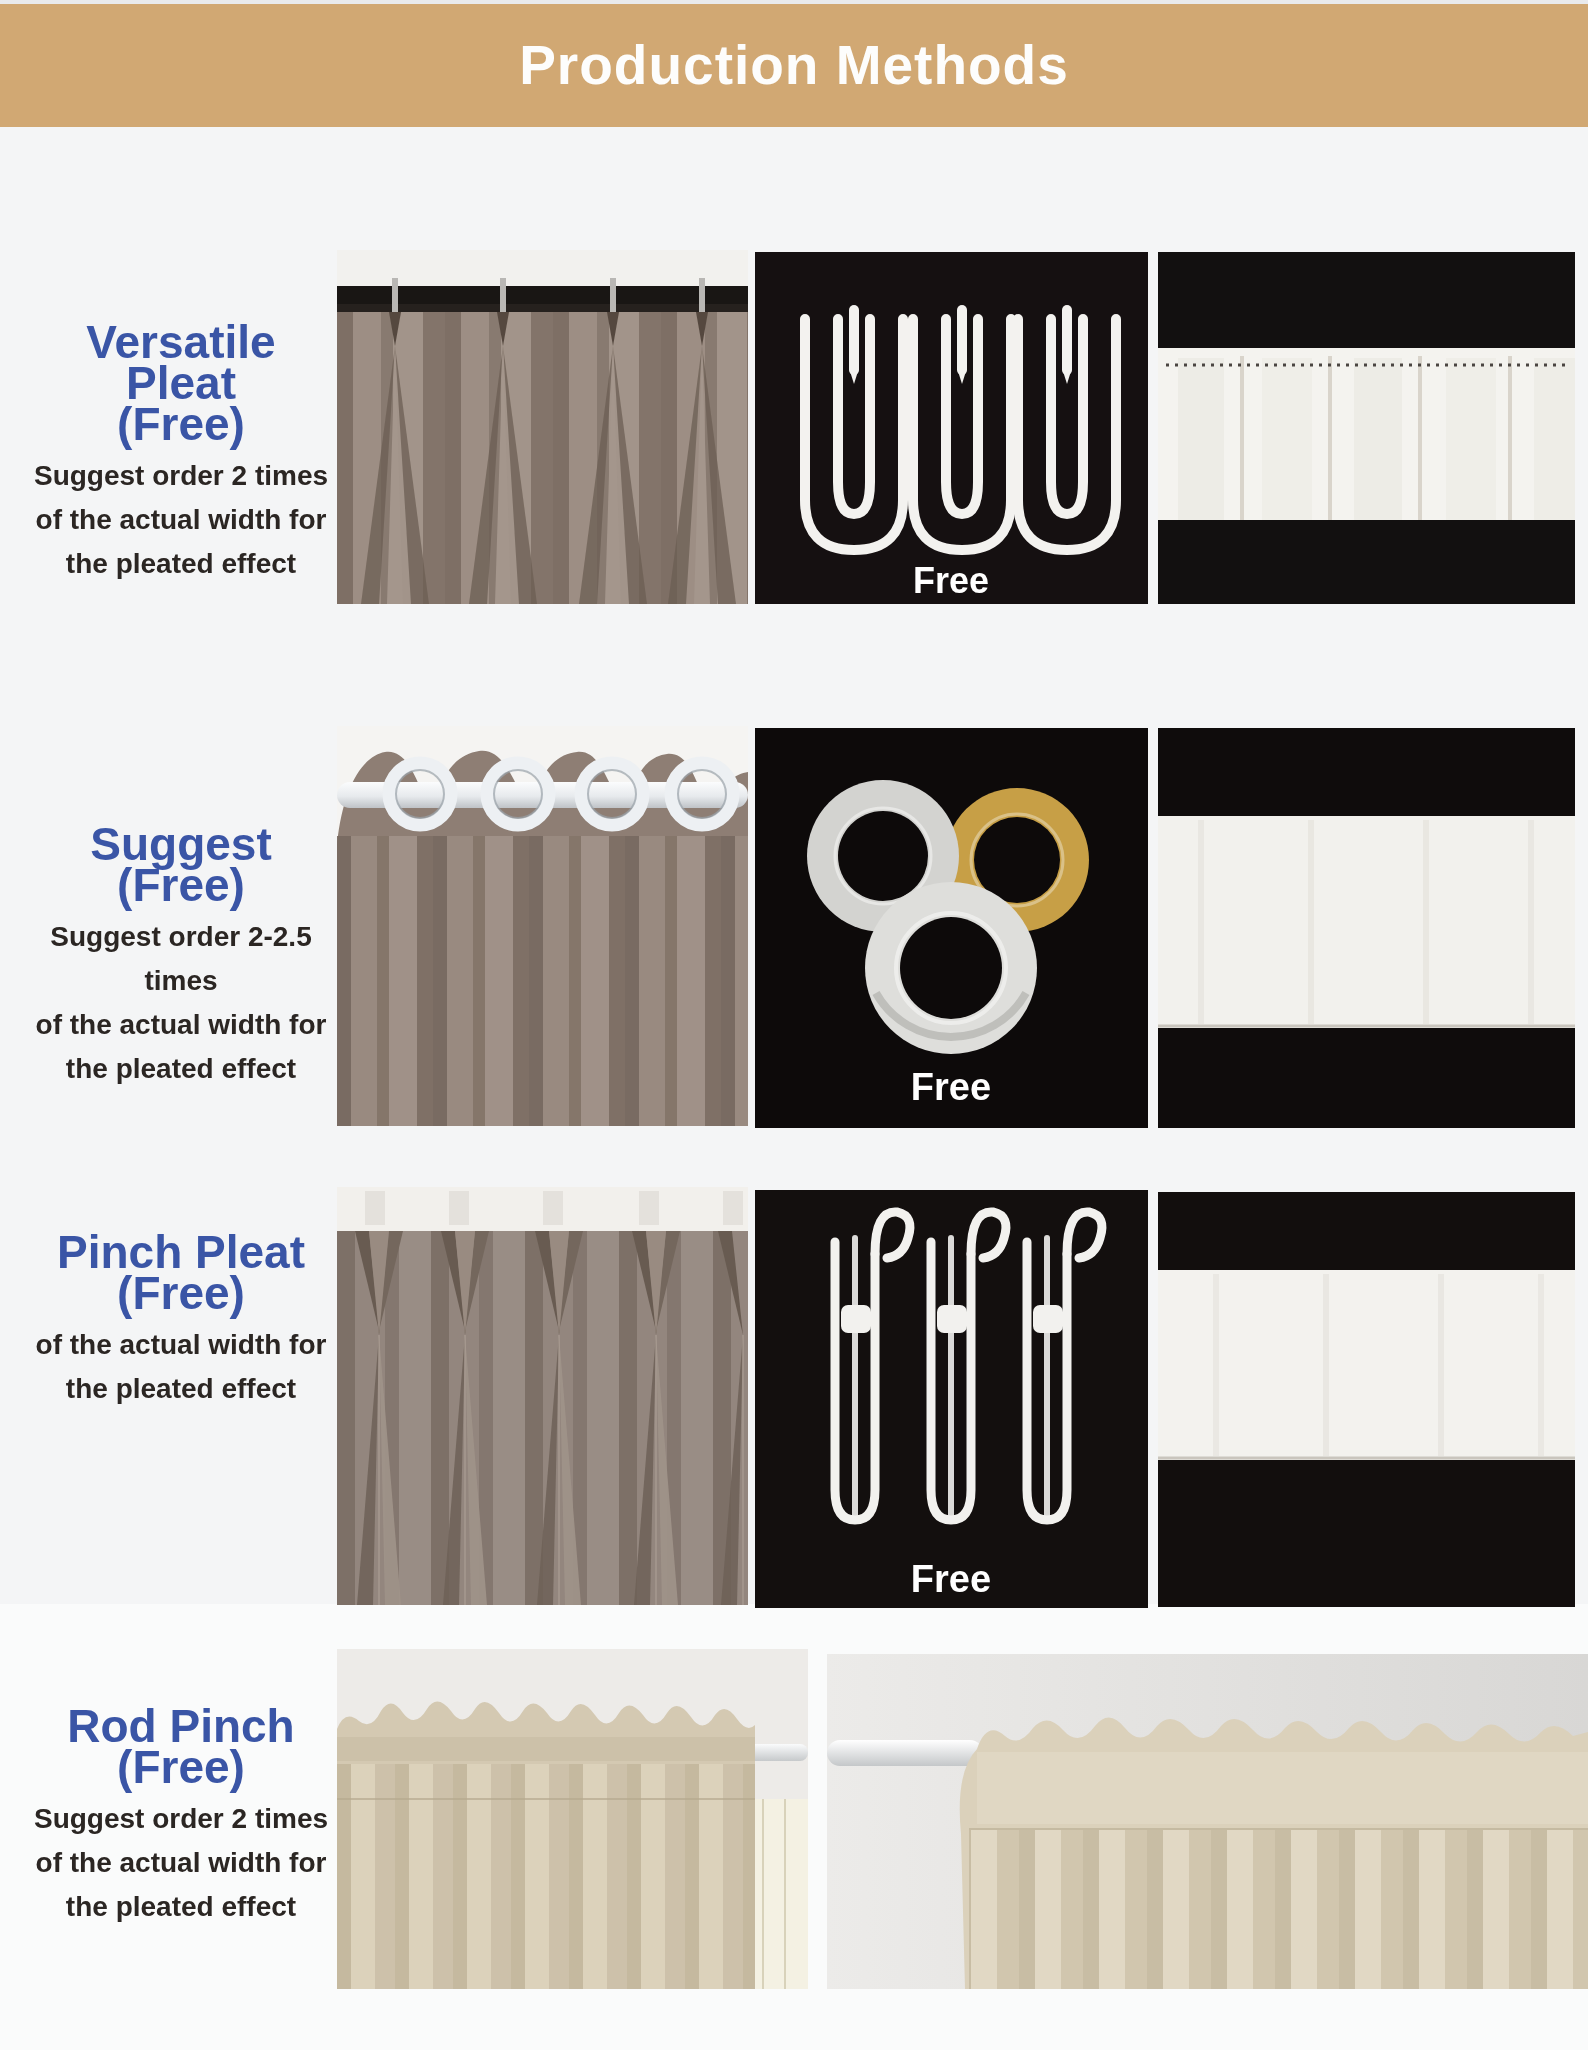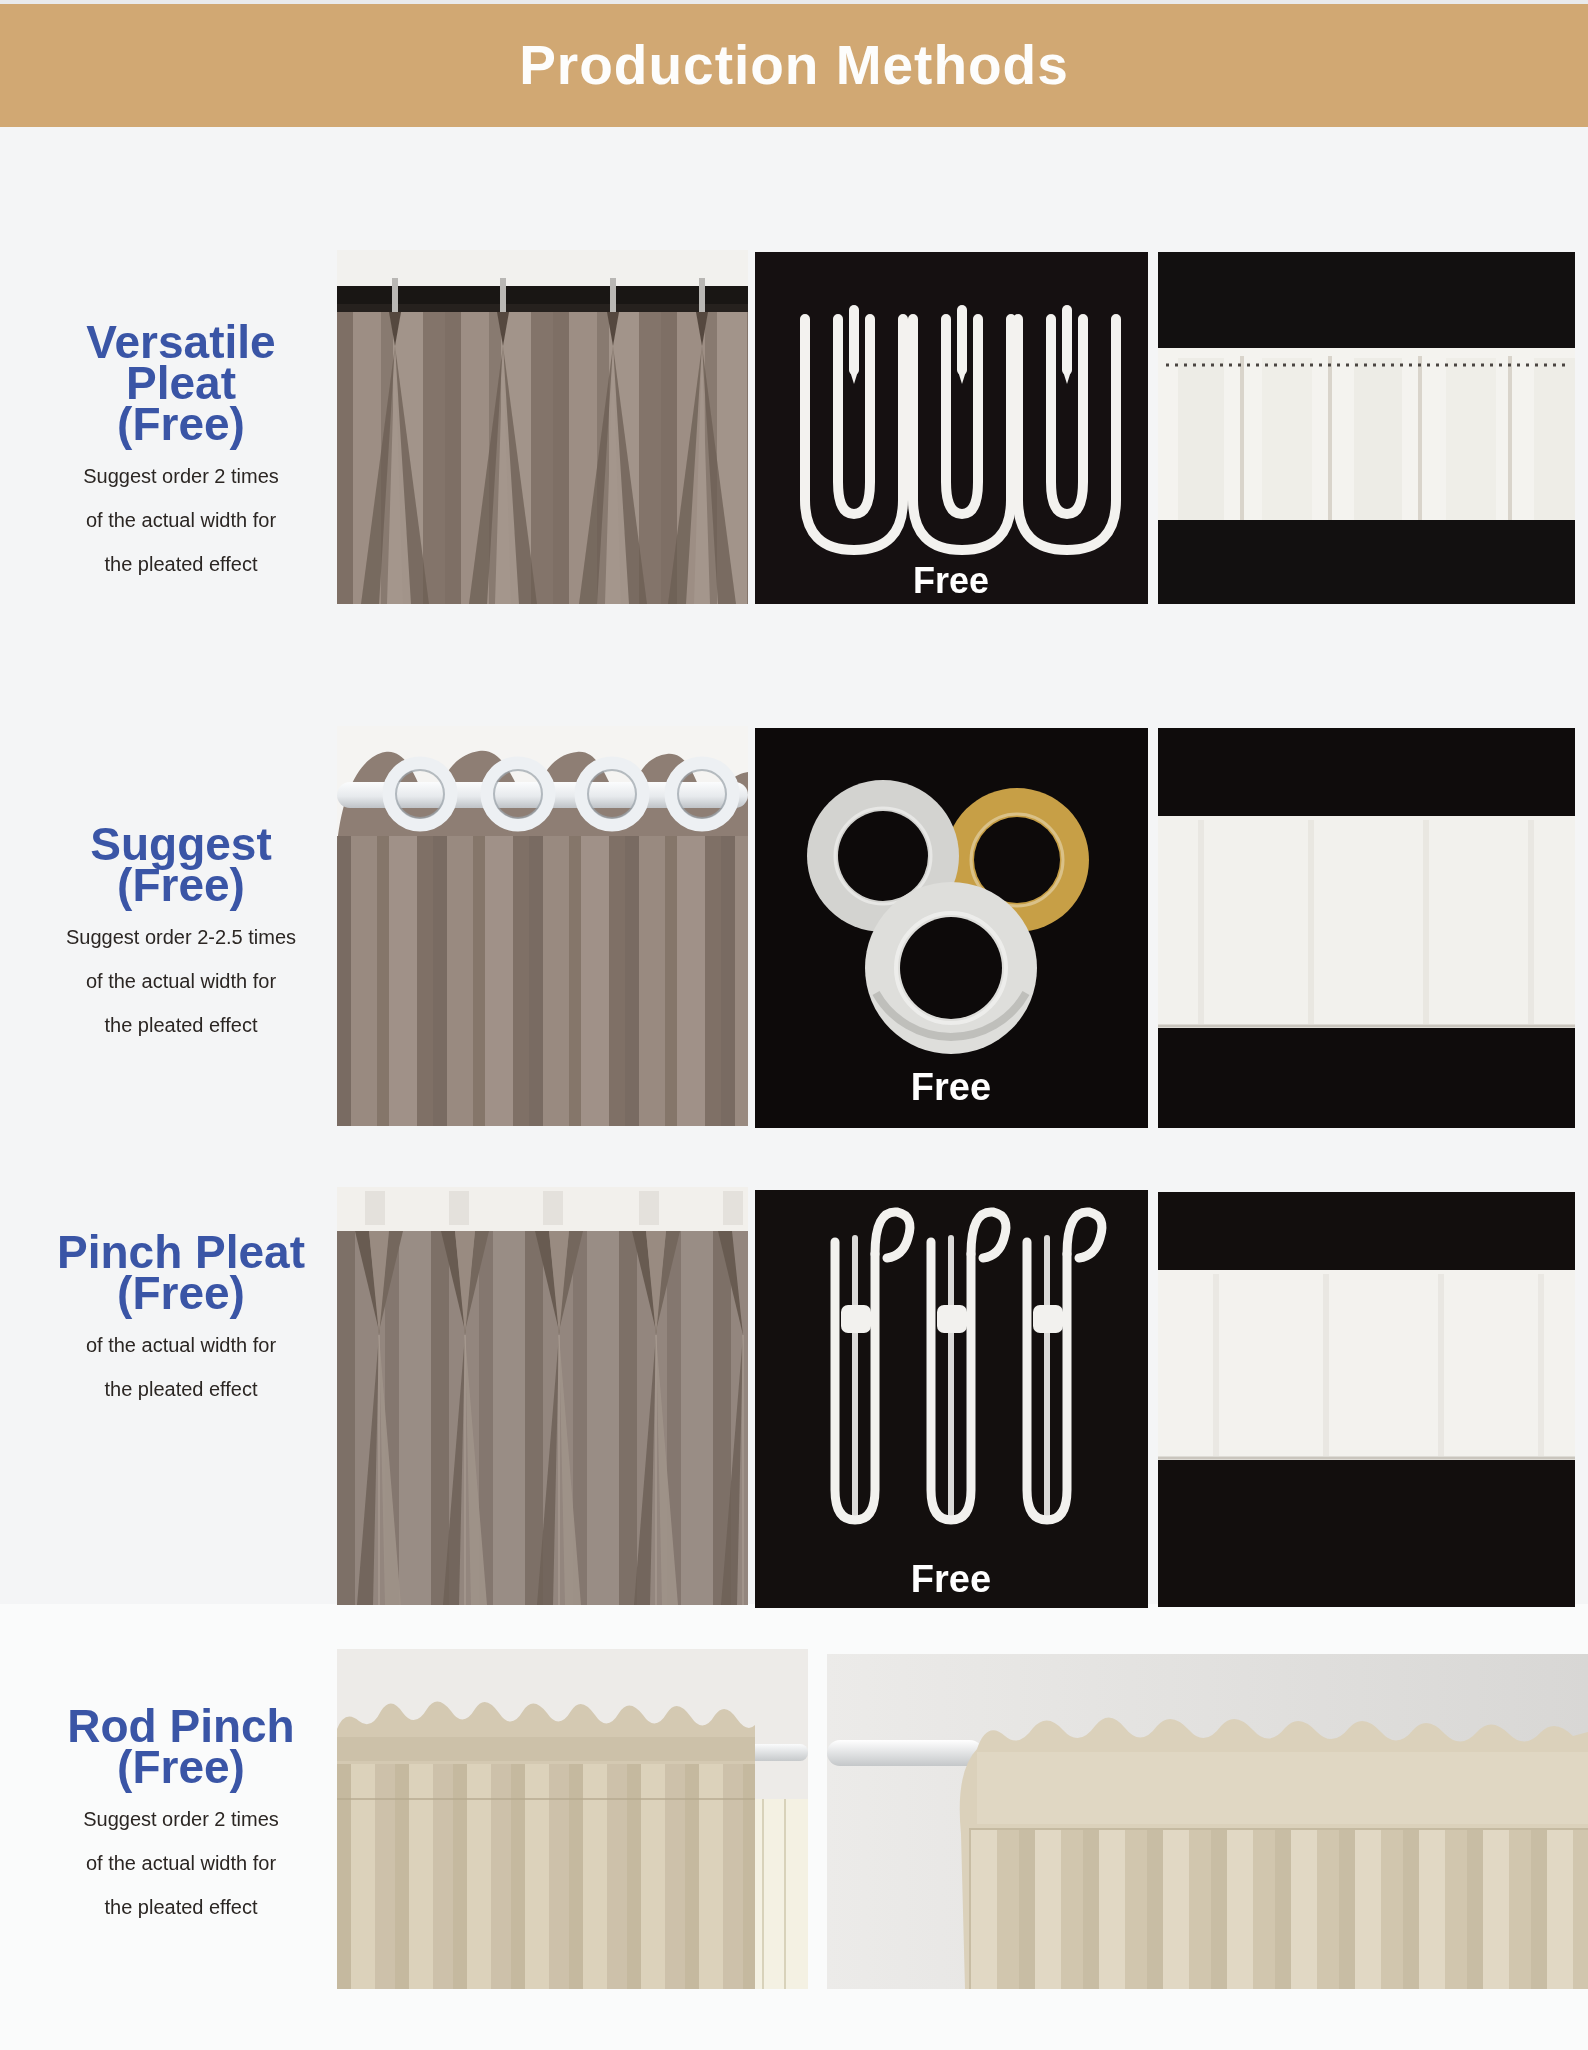--- a/index.html
+++ b/index.html
@@ -12,21 +12,21 @@
         font-family:"Liberation Sans",sans-serif;overflow:hidden;margin:4px auto;}
   .header{position:absolute;left:0;top:0;width:1588px;height:123px;
           background:var(--header-bg);text-align:center;}
   .header .title{color:#fdfdfc;font-size:55px;font-weight:bold;line-height:123px;
                  letter-spacing:1px;}
   .bottom-section{position:absolute;left:0;top:1600px;width:1588px;height:450px;
                   background:#fafbfb;}
   .row-label{position:absolute;left:30px;width:302px;text-align:center;}
   .row-heading,.row-free{font-size:46px;font-weight:bold;color:var(--heading-blue);
                          line-height:41px;}
-  .row-desc{margin-top:9px;font-size:20px;color:var(--desc-text);line-height:44px;}
+  .row-desc{margin-top:9px;font-size:28px;color:var(--desc-text);line-height:44px;font-weight:bold;}
   .photo{position:absolute;overflow:hidden;}
   .photo svg{display:block;width:100%;height:100%;}
   .free-caption{font-family:"Liberation Sans",sans-serif;font-weight:bold;}
 </style>
 </head>
 <body>
 
 <div class="page">
 
   <div class="header">

